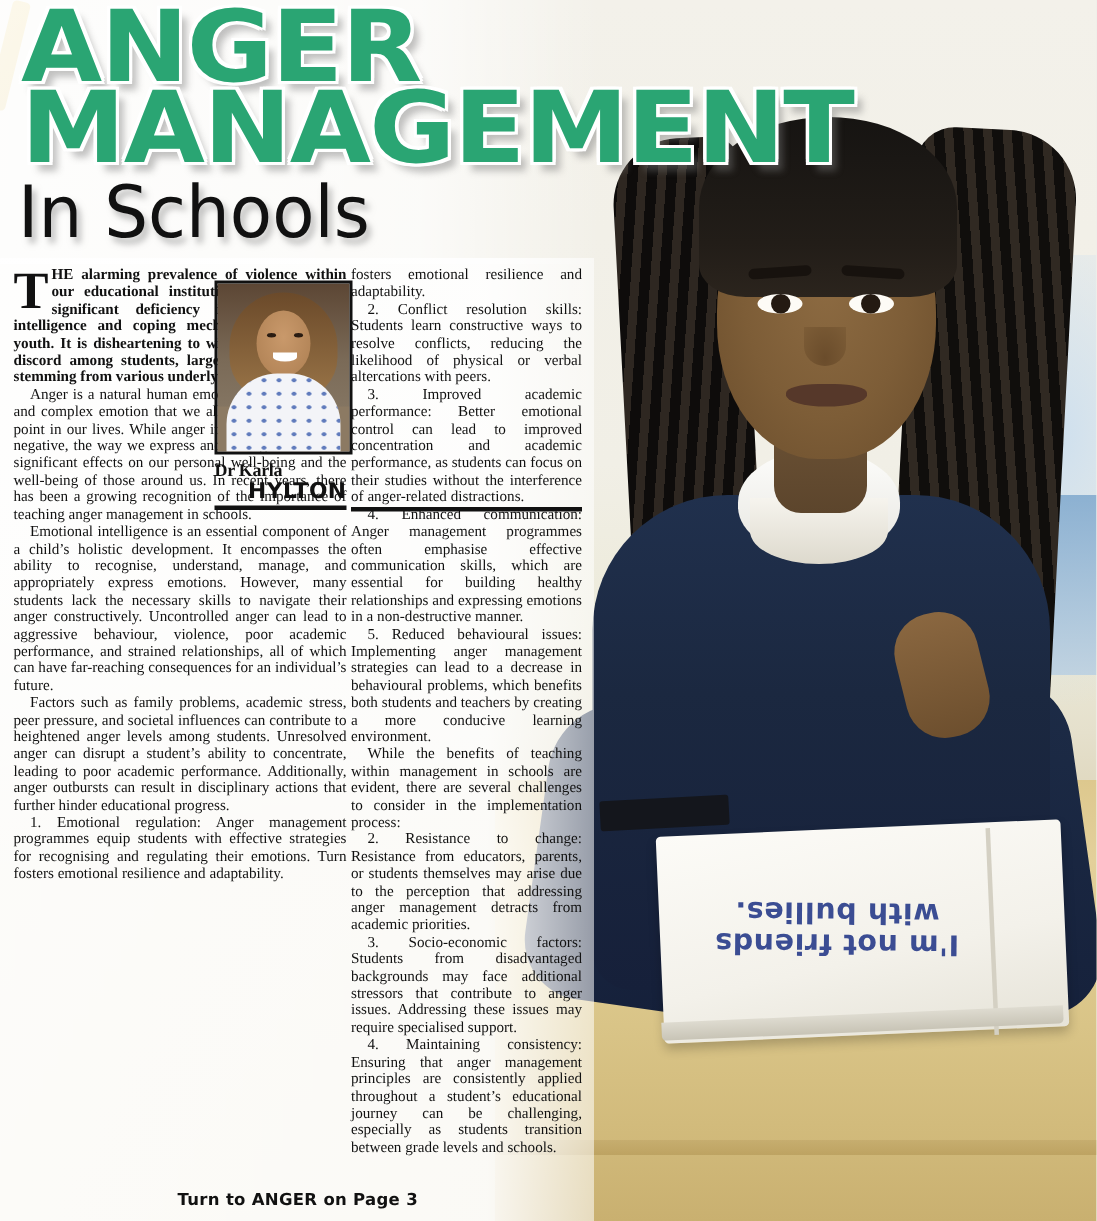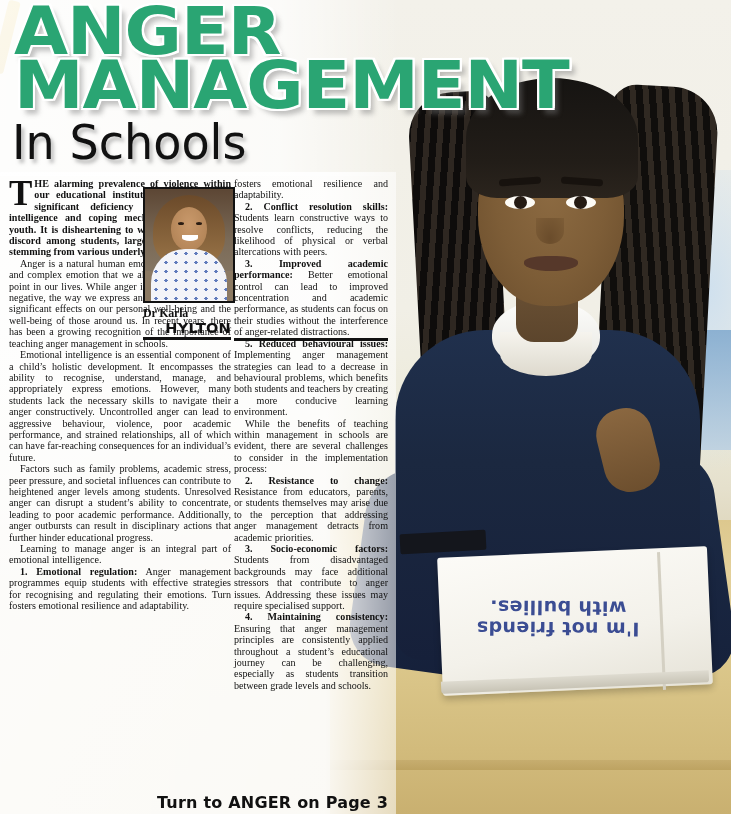--- a/index.html
+++ b/index.html
@@ -168,21 +168,21 @@
     position:absolute;top:0;
     font-size:10.1px;line-height:11.4px;
     text-align:justify;
     color:#111;
   }
   #col1{left:9px;width:222px;}
   #col2{left:234px;width:154px;}
 
   .col p{margin:0;text-indent:11px;}
   .col p.noind{text-indent:0;}
-  .col b{font-weight:700;}
+  .col b{font-weight:400;}
   .sub{font-weight:700;text-indent:0;margin-top:7px;}
 
   
   #dropcap{
     float:left;font-size:35px;line-height:28px;font-weight:700;
     margin:2px 2px 0 0;
   }
   #lead{font-weight:700;text-indent:0;font-size:10.1px;line-height:11.4px;}
 
   
@@ -219,22 +219,22 @@
   }
   #byline-rule{height:3px;background:#111;margin-top:1px;width:88px;}
 
   
   #byline-rule2{
     position:absolute;left:234px;top:160px;width:154px;height:3px;background:#111;z-index:7;
   }
 
   #turnto{
     position:absolute;left:9px;top:615px;width:379px;
-    text-align:right;
-    font-family:"DejaVu Sans", sans-serif;font-weight:700;font-size:16px;
+    text-align:center;
+    font-family:"DejaVu Sans", sans-serif;font-weight:700;font-size:11px;
     color:#111;letter-spacing:.2px;z-index:8;
   }
 
   
   #scrim{
     position:absolute;left:0;top:172px;width:396px;height:642px;
     background:linear-gradient(90deg,rgba(255,255,255,.93) 0%,rgba(255,255,255,.90) 82%,rgba(255,255,255,.55) 100%);
     z-index:4;
   }
   #scrim-top{
@@ -309,34 +309,34 @@
     <div id="byline-rule"></div>
   </div>
   <div id="byline-rule2"></div>
 
   <div class="col" id="col1">
     <p id="lead"><span id="dropcap">T</span><span>HE alarming prevalence of violence within our educational institutions underscores a significant deficiency in the emotional intelligence and coping mechanisms of today’s youth. It is disheartening to witness the pervasive discord among students, largely rooted in anger stemming from various underlying factors.</span></p>
 
     <p>Anger is a natural human emotion. It is a powerful and complex emotion that we all experience at some point in our lives. While anger itself is not inherently negative, the way we express and manage it can have significant effects on our personal well-being and the well-being of those around us. In recent years, there has been a growing recognition of the importance of teaching anger management in schools.</p>
     <p>Emotional intelligence is an essential component of a child’s holistic development. It encompasses the ability to recognise, understand, manage, and appropriately express emotions. However, many students lack the necessary skills to navigate their anger constructively. Uncontrolled anger can lead to aggressive behaviour, violence, poor academic performance, and strained relationships, all of which can have far-reaching consequences for an individual’s future.</p>
     <p>Factors such as family problems, academic stress, peer pressure, and societal influences can contribute to heightened anger levels among students. Unresolved anger can disrupt a student’s ability to concentrate, leading to poor academic performance. Additionally, anger outbursts can result in disciplinary actions that further hinder educational progress.</p>
-    <p>Learning to manage anger is an integral part of emotional intelligence.</p>
 
 
 
     <p><b>1. Emotional regulation:</b><span> Anger management programmes equip students with effective strategies for recognising and regulating their emotions. Turn fosters emotional resilience and adaptability.</span></p>
   </div>
 
   <div class="col" id="col2">
     <p class="noind">fosters emotional resilience and adaptability.</p>
 
     <p><b>2. Conflict resolution skills:</b><span> Students learn constructive ways to resolve conflicts, reducing the likelihood of physical or verbal altercations with peers.</span></p>
 
     <p><b>3. Improved academic performance:</b><span> Better emotional control can lead to improved concentration and academic performance, as students can focus on their studies without the interference of anger-related distractions.</span></p>
 
+    <p><b>4. Enhanced communication:</b><span> Anger management programmes often emphasise effective communication skills, which are essential for building healthy relationships and expressing emotions in a non-destructive manner.</span></p>
 
     <p><b>5. Reduced behavioural issues:</b><span> Implementing anger management strategies can lead to a decrease in behavioural problems, which benefits both students and teachers by creating a more conducive learning environment.</span></p>
 
     <p>While the benefits of teaching within management in schools are evident, there are several challenges to consider in the implementation process:</p>
 
 
     <p><b>2. Resistance to change:</b><span> Resistance from educators, parents, or students themselves may arise due to the perception that addressing anger management detracts from academic priorities.</span></p>
 
     <p><b>3. Socio-economic factors:</b><span> Students from disadvantaged backgrounds may face additional stressors that contribute to anger issues. Addressing these issues may require specialised support.</span></p>
 

